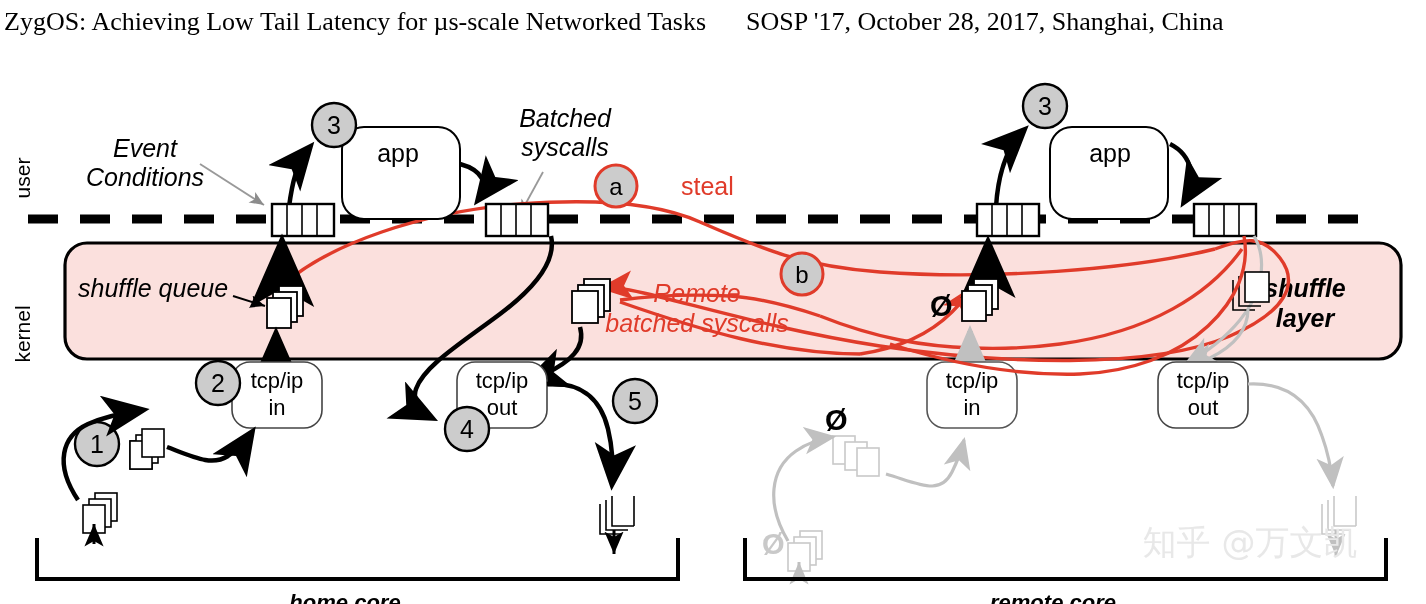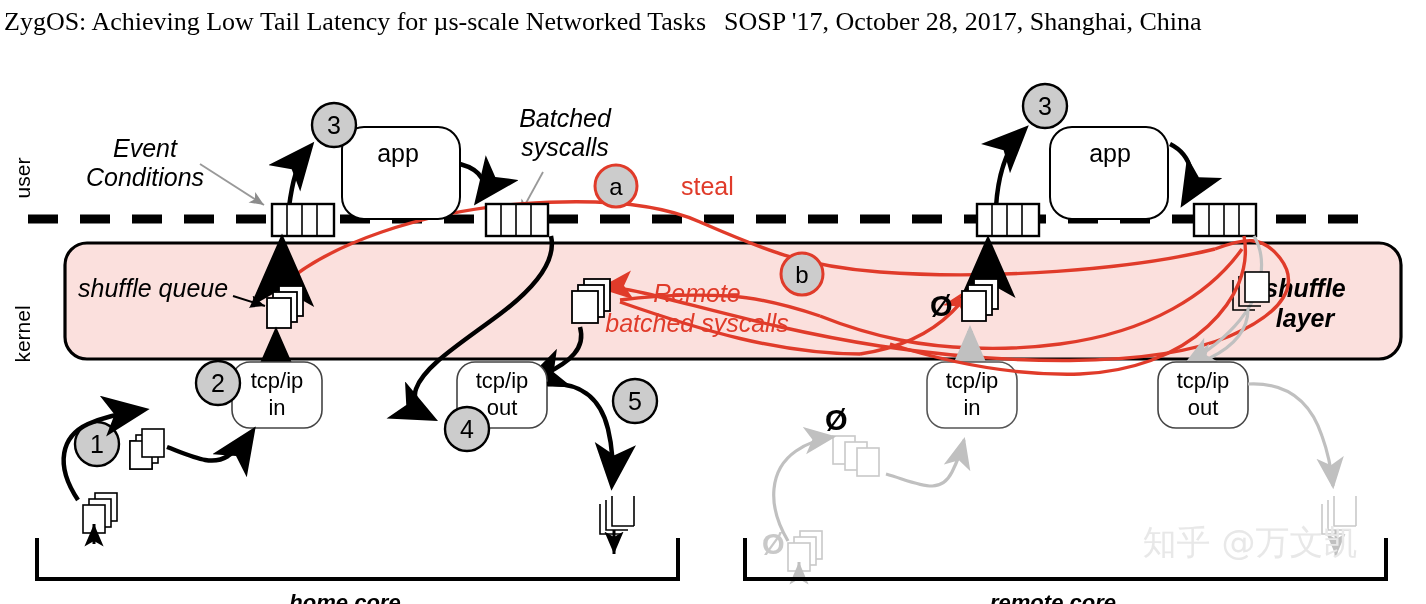--- a/index.html
+++ b/index.html
@@ -27,21 +27,21 @@
     align-items: center;
     font-family: "Liberation Serif", serif;
     font-size: 26px;
     color: #000;
     white-space: nowrap;
   }
   #header .hdr-title {
     margin-left: 4px;
   }
   #header .hdr-venue {
-    margin-left: 18px;
+    margin-left: 40px;
     text-align: right;
   }
   #diagram {
     position: absolute;
     left: 0;
     top: 44px;
     width: 1426px;
     height: 560px;
   }
   svg { display: block; }

